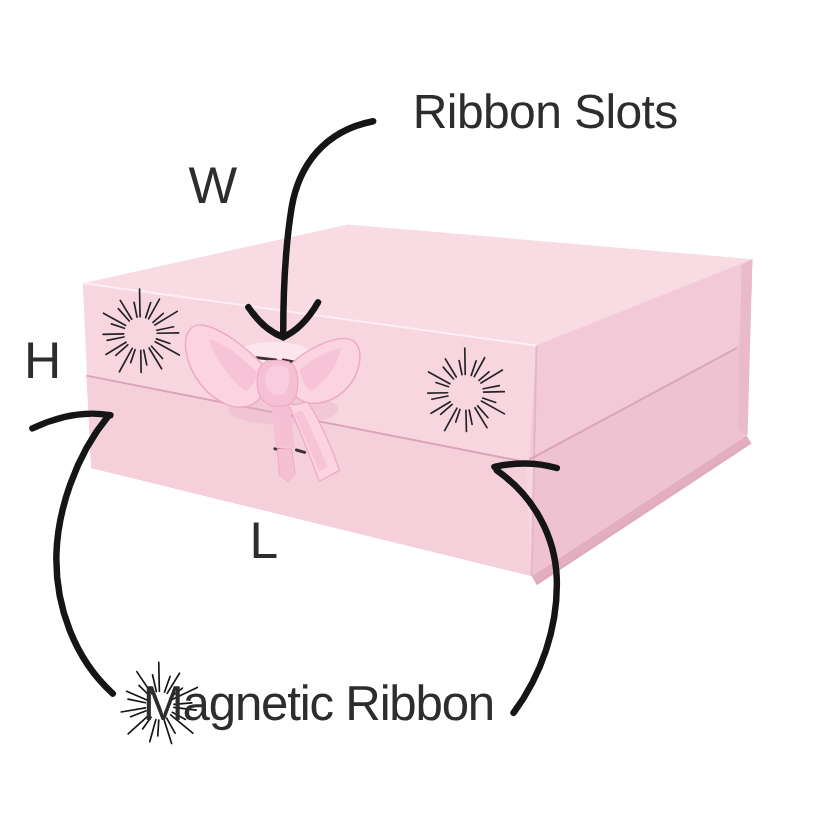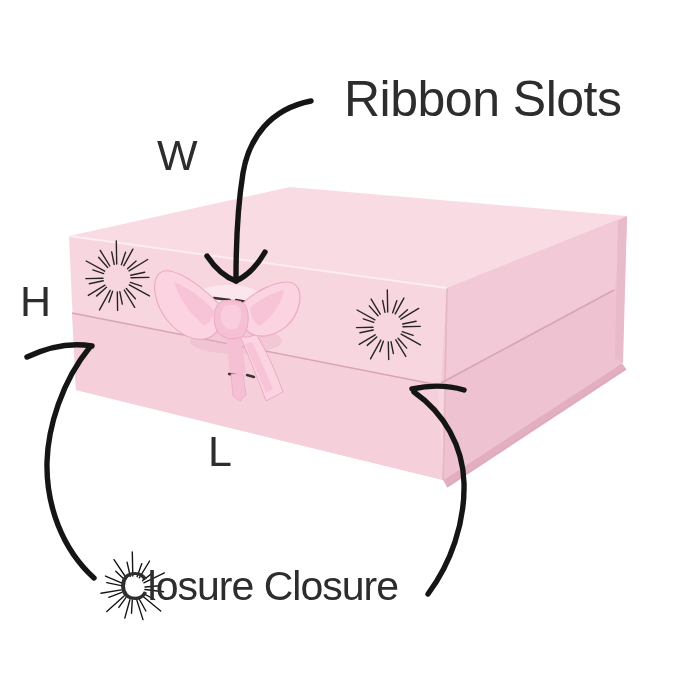--- a/index.html
+++ b/index.html
@@ -176,22 +176,22 @@
         <line x1="121.8" y1="592.3" x2="108.8" y2="597.3"></line>
         <line x1="121.2" y1="589.9" x2="101.0" y2="593.3"></line>
         <line x1="121.2" y1="585.6" x2="106.7" y2="582.6"></line>
         <line x1="122.0" y1="583.2" x2="105.5" y2="576.1"></line>
         <line x1="124.4" y1="579.6" x2="115.8" y2="571.2"></line>
         <line x1="126.3" y1="578.0" x2="114.0" y2="559.7"></line>
         <line x1="130.3" y1="576.3" x2="127.1" y2="562.3"></line>
       </g>
   </svg>
 
-  <div class="label" style="left:344px;top:74px;font-size:50px">Ribbon Slots</div>
+  <div class="label" style="left:344px;top:74px;font-size:40px">Ribbon Slots</div>
 
   <div class="label" style="left:157px;top:134px;font-size:43px">W</div>
 
   <div class="label" style="left:20px;top:280px;font-size:43px">H</div>
 
   <div class="label" style="left:208px;top:430px;font-size:43px">L</div>
 
-  <div class="label" style="left:119px;top:566px;font-size:41px;letter-spacing:-1px">Closure Closure</div>
+  <div class="label" style="left:119px;top:566px;font-size:41px;letter-spacing:-1px">Magnetic Ribbon</div>
 </div>
 
 </body></html>

